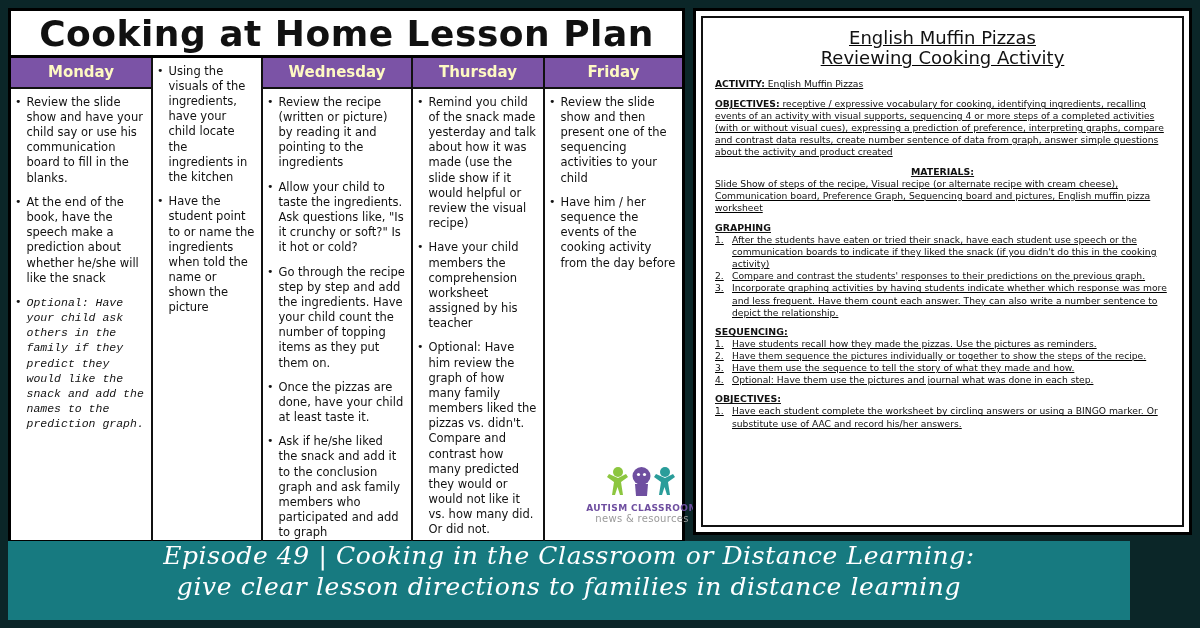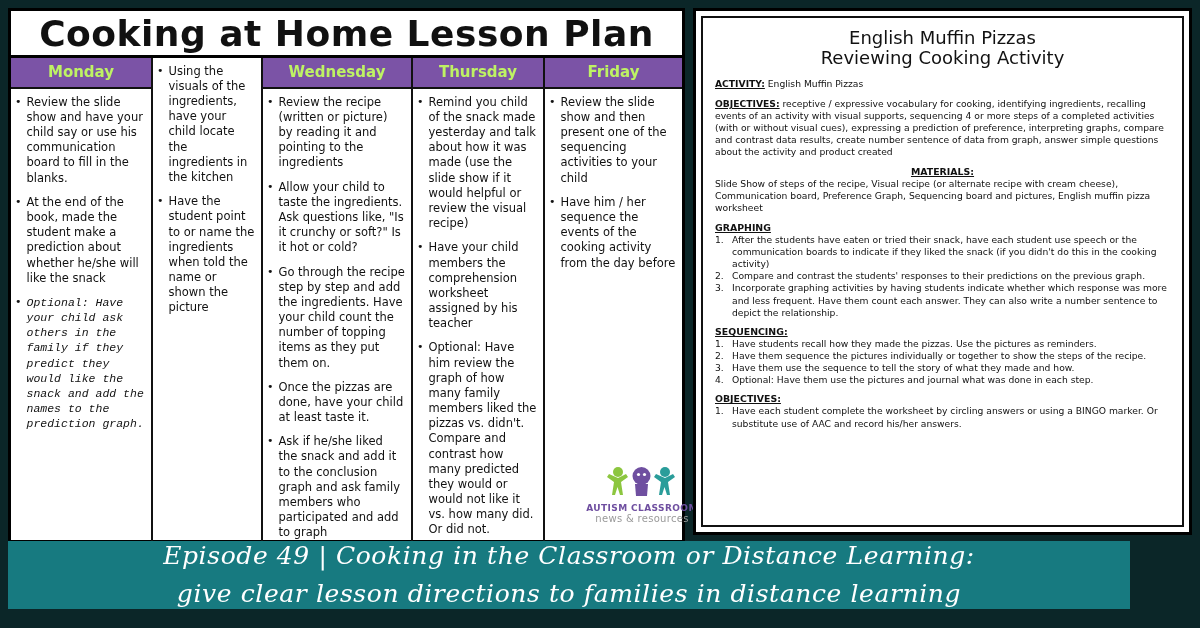--- a/index.html
+++ b/index.html
@@ -22,41 +22,42 @@
     font-family:"DejaVu Sans", sans-serif;
   }
   .week-table{display:flex;flex:1;border-top:3px solid #000;}
   .day-col{
     display:flex;flex-direction:column;
     border-right:2px solid #111;box-sizing:border-box;
   }
   .day-col:last-child{border-right:none;}
   .c0{width:142px}.c1{width:110px}.c2{width:150px}.c3{width:132px}.c4{flex:1}
   .day-head{
-    background:#7b53a6;color:#bef264;text-align:center;
+    background:#7b53a6;color:#fef9c3;text-align:center;
     font-size:15px;font-weight:700;padding:5px 8px 6px;
     border-bottom:2px solid #111;
     font-family:"DejaVu Sans", sans-serif;
   }
   .day-body{
     padding:6px 6px 4px 4px;flex:1;overflow:hidden;
     font-family:"DejaVu Sans", sans-serif;
   }
   .bullet{
     display:flex;gap:5px;font-size:11.5px;line-height:1.32;color:#111;
     margin-bottom:9px;
   }
   .bullet .dot{flex:0 0 5px;line-height:1.25;font-size:11px;}
   .bullet.ital .txt{font-style:italic;font-family:Liberation Mono, monospace;}
 
   
   .right-panel{
     position:absolute;left:693px;top:8px;width:499px;height:527px;
     background:#ffffff;border:3px solid #000;box-sizing:border-box;
     padding:5px;
+    text-decoration:underline;
   }
   .right-inner{
     border:2px solid #111;width:100%;height:100%;box-sizing:border-box;
     padding:8px 12px 6px 12px;overflow:hidden;
     font-family:"DejaVu Sans", sans-serif;
   }
   .doc-title{
     text-align:center;font-size:18px;line-height:1.12;color:#111;
     margin:2px 0 10px;
   }
@@ -82,23 +83,23 @@
     font-size:9px;font-weight:700;letter-spacing:.4px;color:#6f4fa0;
     font-family:"DejaVu Sans", sans-serif;margin-top:1px;white-space:nowrap;
   }
   .logo-sub{
     font-size:10px;color:#9a9a9a;letter-spacing:.3px;
     font-family:"DejaVu Sans", sans-serif;white-space:nowrap;
   }
 
   
   .banner{
-    position:absolute;left:8px;top:541px;width:1122px;height:68px;
+    position:absolute;left:8px;top:541px;width:1122px;height:79px;
     background:#177a80;display:flex;flex-direction:column;
-    align-items:center;justify-content:space-between;
+    align-items:center;justify-content:flex-start;
   }
   .banner-line{
     color:#ffffff;font-size:25px;line-height:1.22;white-space:nowrap;
     font-family:"DejaVu Serif", serif;font-style:italic;letter-spacing:.6px;
   }
 </style>
 </head>
 <body>
 
 <div class="stage">
@@ -109,21 +110,21 @@
 
       <div class="day-col c0">
         <div class="day-head">Monday</div>
         <div class="day-body">
           <div class="bullet">
               <span class="dot">•</span>
               <span class="txt">Review the slide show and have your child say or use his communication board to fill in the blanks.</span>
             </div>
           <div class="bullet">
               <span class="dot">•</span>
-              <span class="txt">At the end of the book, made the student make a prediction about whether he/she will like the snack</span>
+              <span class="txt">At the end of the book, have the speech make a prediction about whether he/she will like the snack</span>
             </div>
           <div class="bullet ital">
               <span class="dot">•</span>
               <span class="txt">Optional: Have your child ask others in the family if they predict they would like the snack and add the names to the prediction graph.</span>
             </div>
         </div>
       </div>
 
       <div class="day-col c1">
         <div class="day-body">

